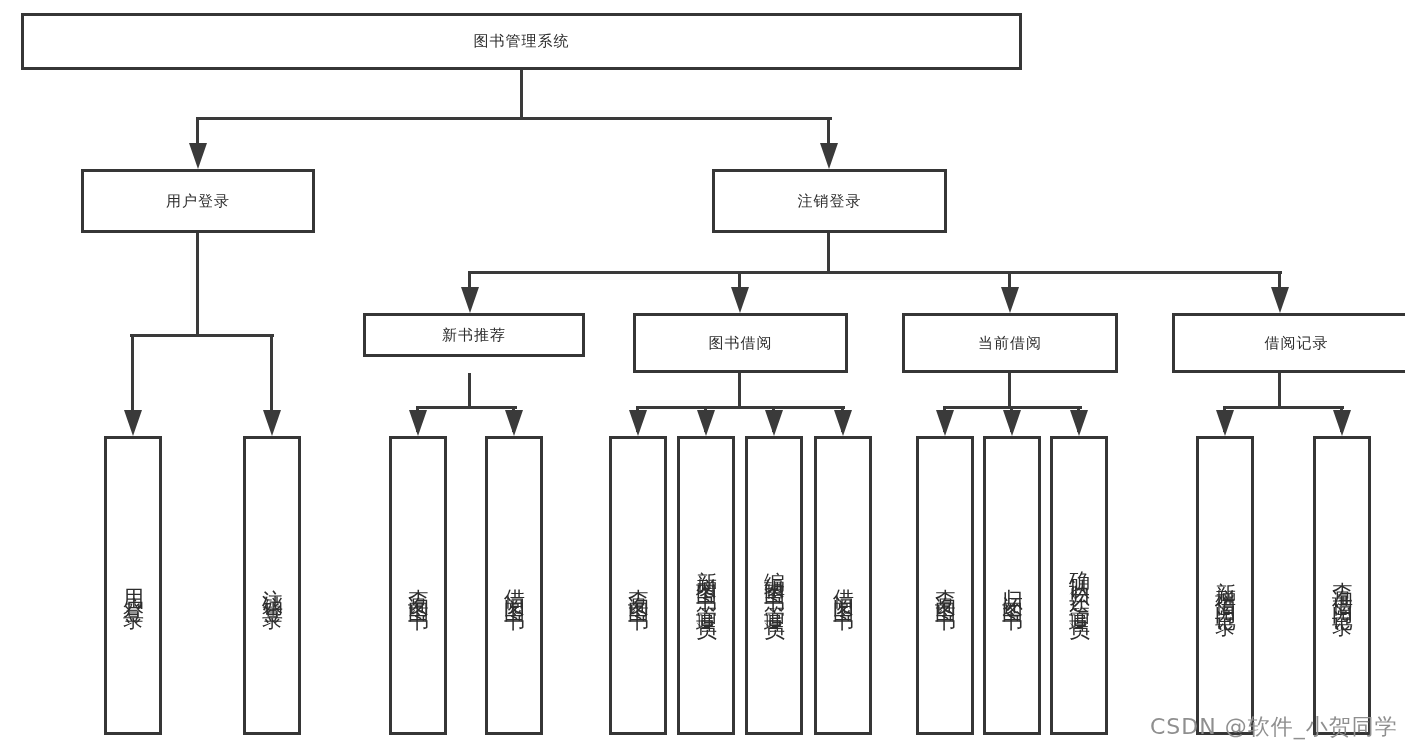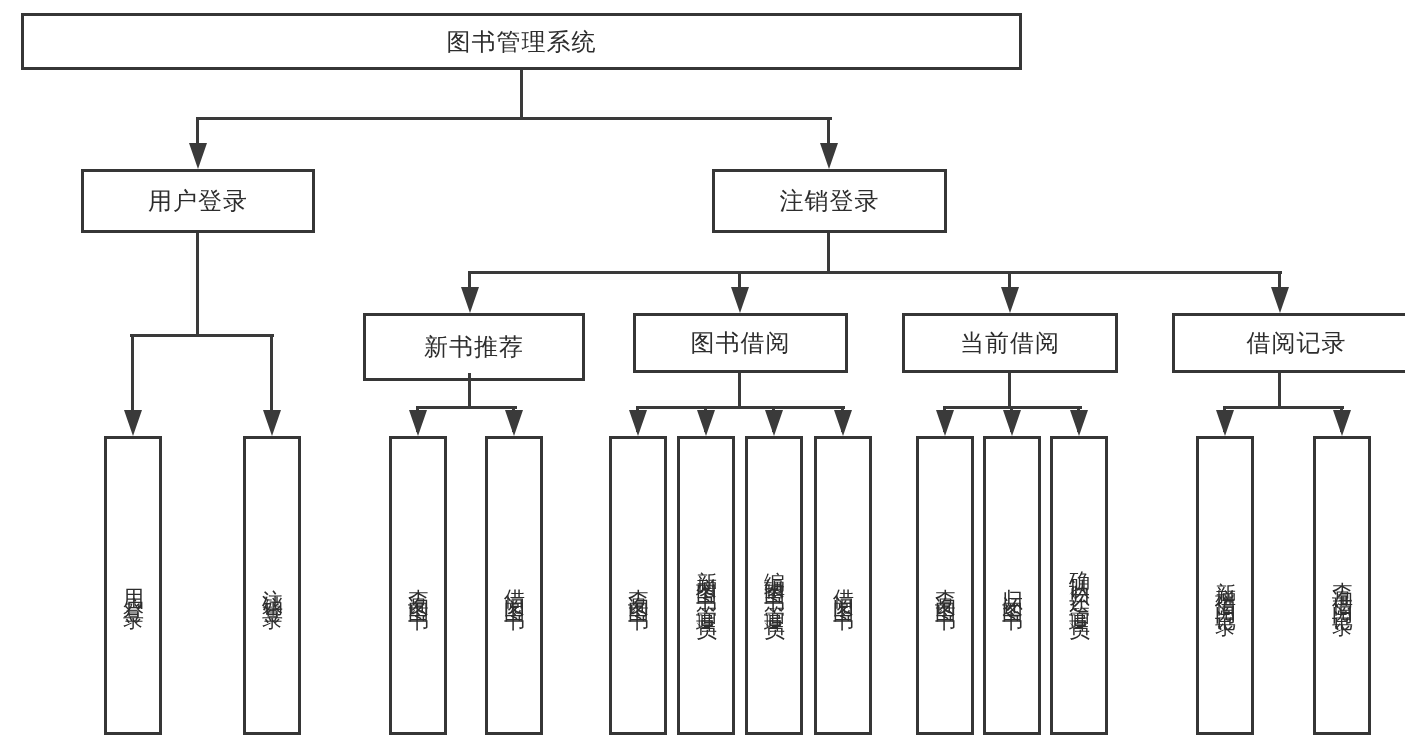--- a/index.html
+++ b/index.html
@@ -14,21 +14,21 @@
     position:absolute;
     box-sizing:border-box;
     background:#ffffff;
     border:3px solid #363636;
     display:flex;
     align-items:center;
     justify-content:center;
     color:#2d2d2d;
   }
   .hlabel{
-    font-size:24px;
+    font-size:15px;
     letter-spacing:1px;
     white-space:nowrap;
   }
   .vlabel{
     writing-mode:vertical-rl;
     text-orientation:mixed;
     font-size:21px;
     letter-spacing:7px;
     line-height:1;
     white-space:nowrap;
@@ -87,21 +87,21 @@
   <div class="line" style="left:468px;top:271px;width:814px;height:3px;"></div>
   <div class="line" style="left:468px;top:271px;width:3px;height:20px;"></div>
   <div class="line" style="left:738px;top:271px;width:3px;height:20px;"></div>
   <div class="line" style="left:1008px;top:271px;width:3px;height:20px;"></div>
   <div class="line" style="left:1278px;top:271px;width:3px;height:20px;"></div>
   <div class="arrow" style="left:461px;top:287px;"></div>
   <div class="arrow" style="left:731px;top:287px;"></div>
   <div class="arrow" style="left:1001px;top:287px;"></div>
   <div class="arrow" style="left:1271px;top:287px;"></div>
 
-  <div class="box" style="left:363px;top:313px;width:222px;height:68px;justify-content:center;">
+  <div class="box" style="left:363px;top:313px;width:222px;height:44px;justify-content:center;">
     <span class="hlabel">新书推荐</span>
   </div>
   <div class="box" style="left:902px;top:313px;width:216px;height:60px;">
     <span class="hlabel">当前借阅</span>
   </div>
   <div class="box" style="left:633px;top:313px;width:215px;height:60px;">
     <span class="hlabel">图书借阅</span>
   </div>
   <div class="box" style="left:1172px;top:313px;width:249px;height:60px;">
     <span class="hlabel">借阅记录</span>
@@ -178,14 +178,15 @@
     <span class="vlabel">确认归还（管理员）</span>
   </div>
 
   <div class="box" style="left:1196px;top:436px;width:58px;height:299px;">
     <span class="vlabel">新增借阅记录</span>
   </div>
   <div class="box" style="left:1313px;top:436px;width:58px;height:299px;">
     <span class="vlabel">查询借阅记录</span>
   </div>
 
+  <div class="watermark">CSDN @软件_小贺同学</div>
 
 </div>
 
 </body></html>

